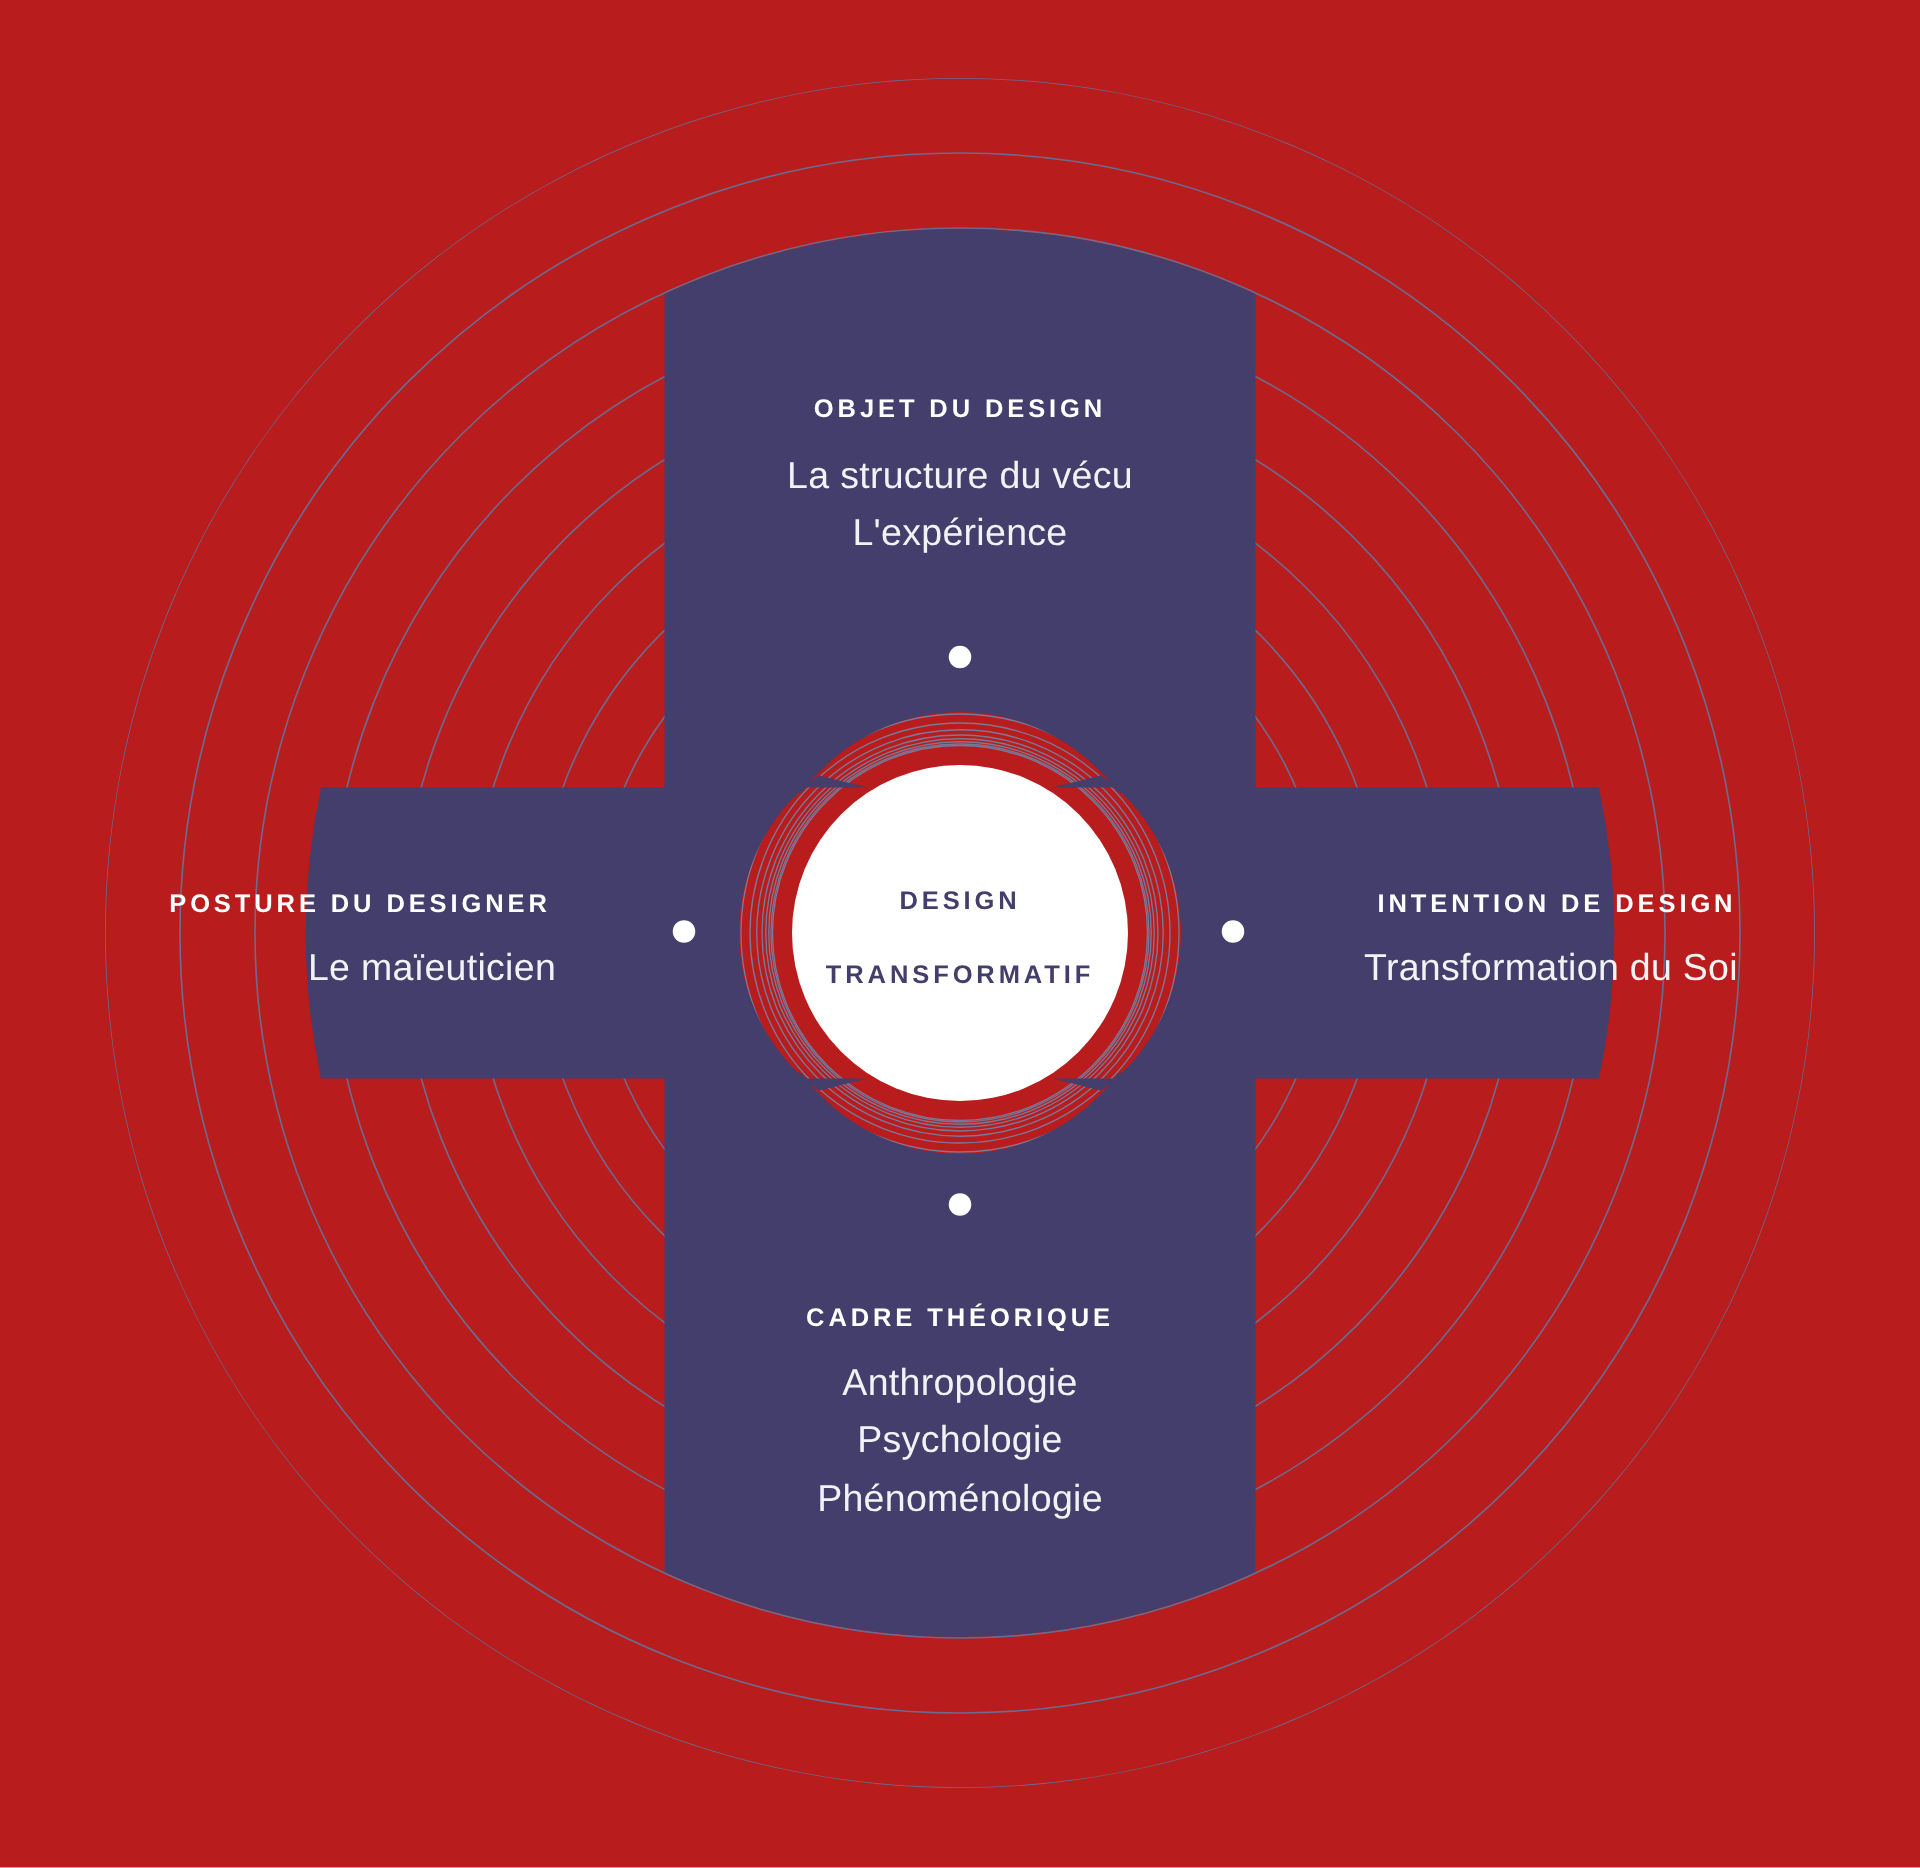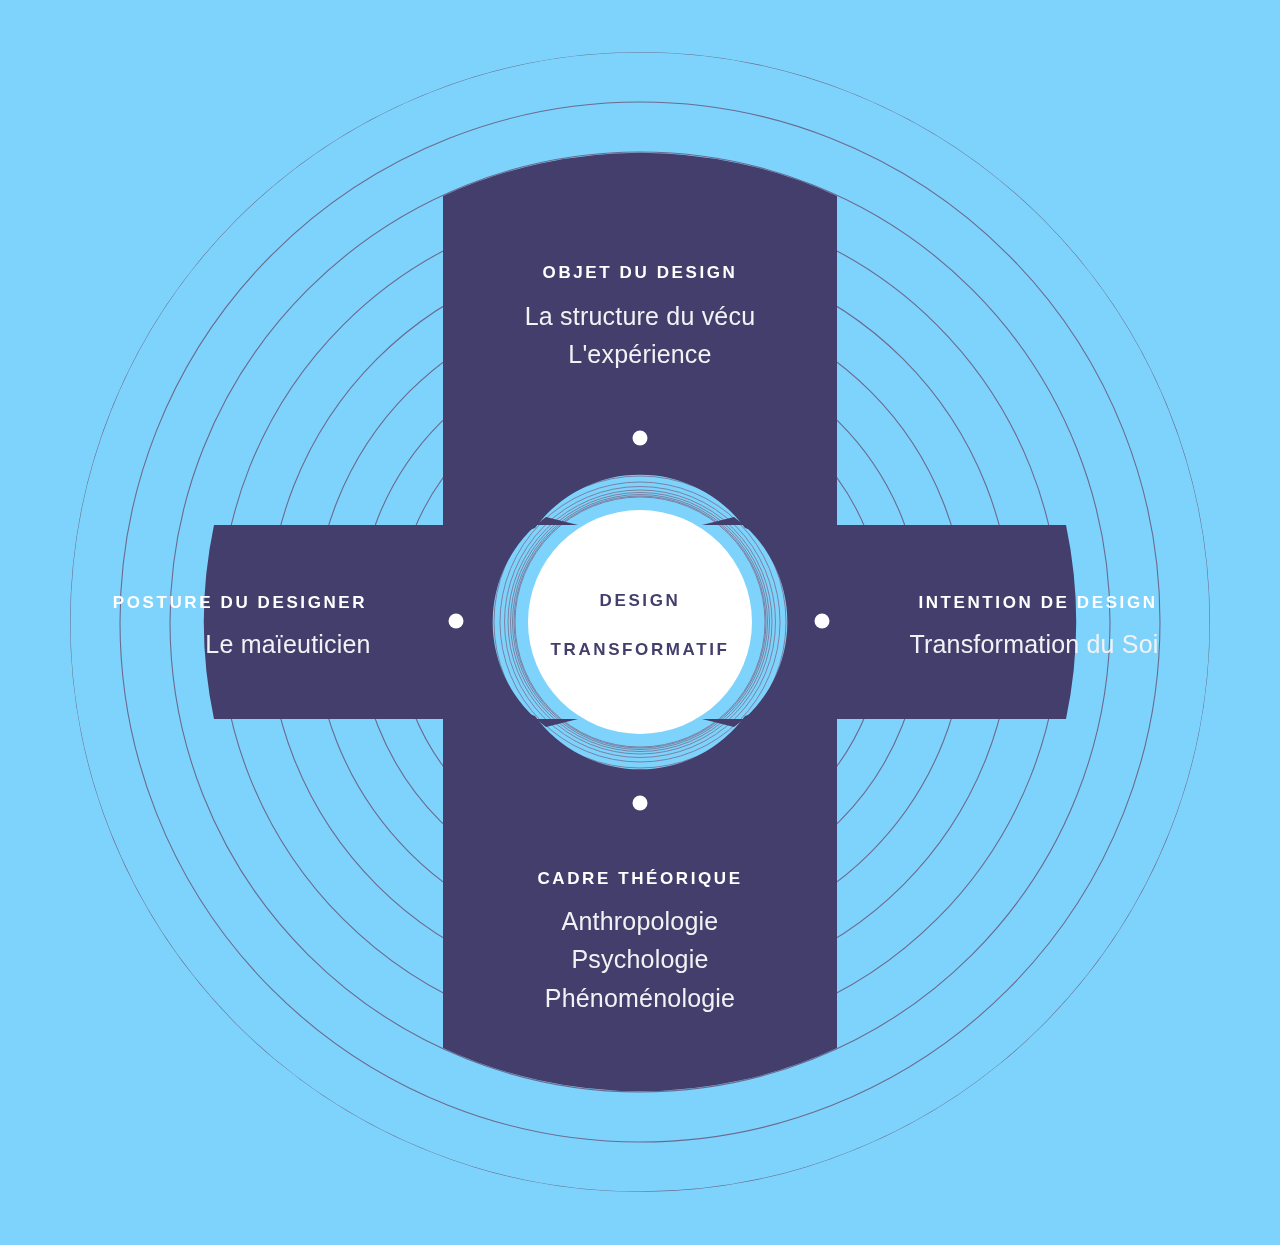--- a/index.html
+++ b/index.html
@@ -1,18 +1,18 @@
 <!DOCTYPE html>
 <html><head>
 <meta charset="utf-8">
 <style>
   html,body{margin:0;padding:0;background:#ffffff;}
   body{width:1280px;height:1245px;overflow:hidden;
        font-family:"Liberation Sans","DejaVu Sans",sans-serif;}
-  #stage{position:relative;width:1280px;height:1245px;background:#7dd3fc;}
+  #stage{position:relative;width:1280px;height:1245px;background:#b91c1c;}
   svg{display:block;}
   .arm-title{font-size:17px;font-weight:bold;letter-spacing:2.6px;fill:#ffffff;}
   .arm-line{font-size:25px;font-weight:400;fill:#f2f2f5;letter-spacing:0.2px;}
   .core-line{font-size:17px;font-weight:bold;letter-spacing:2.6px;fill:#433E6B;}
   .ring{fill:none;stroke:#6c6a8e;stroke-width:1.1;}
   .ring-thin{fill:none;stroke:#7a7899;stroke-width:0.9;}
   .dot{fill:#ffffff;}
 </style>
 </head>
 <body>

